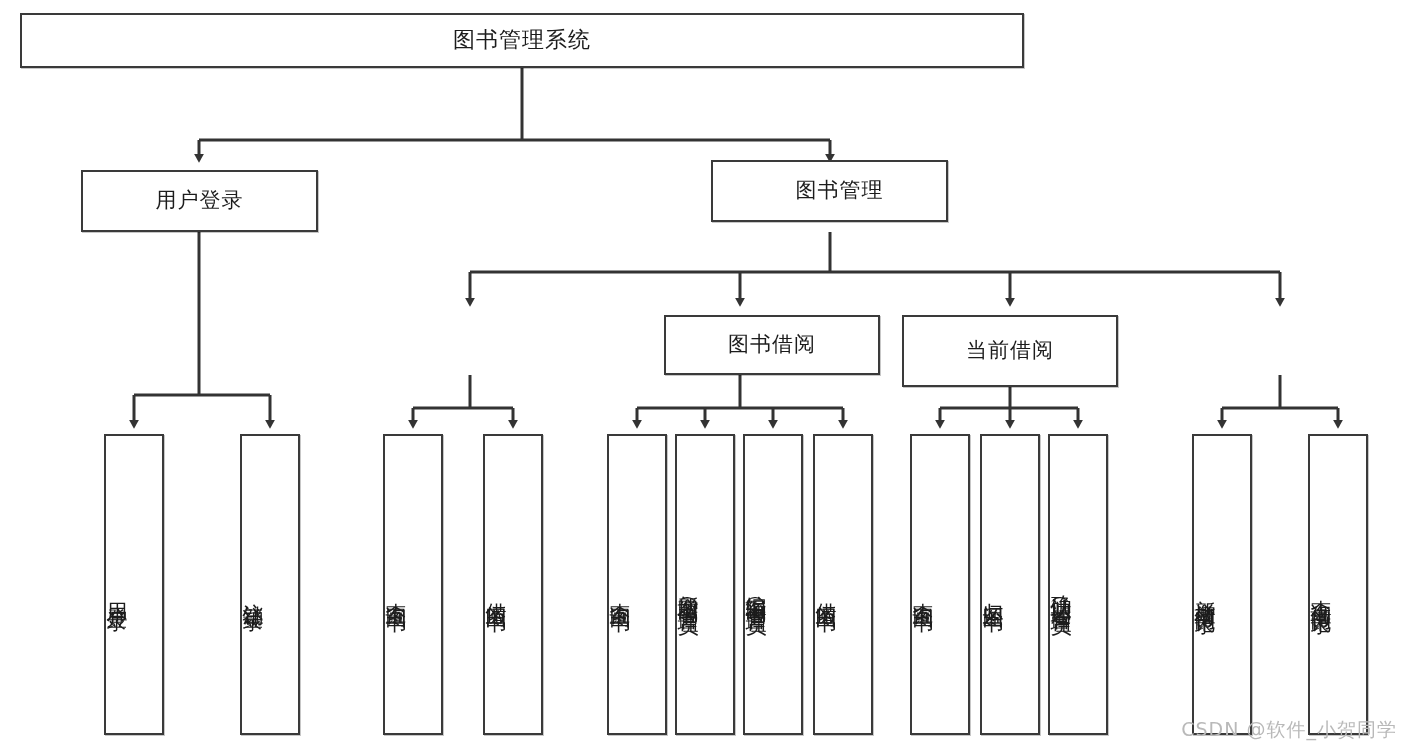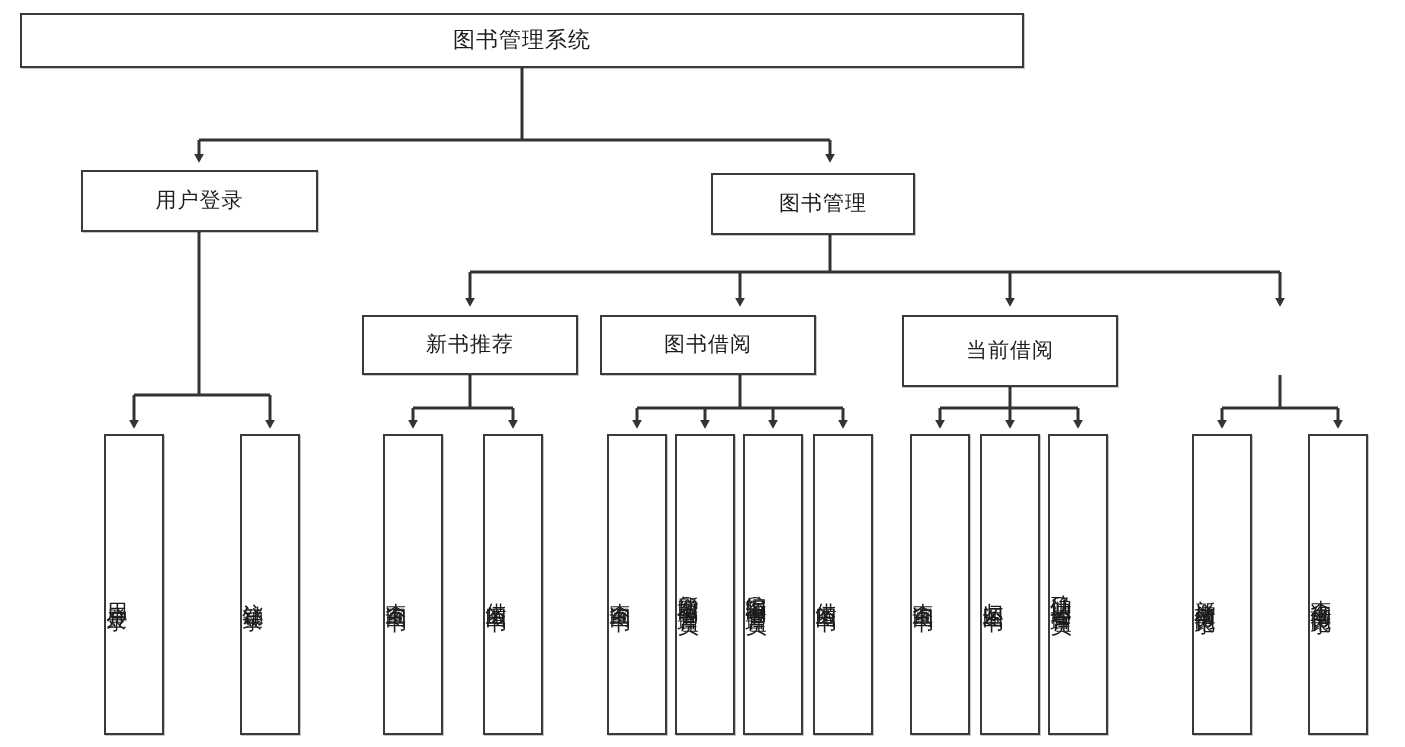--- a/index.html
+++ b/index.html
@@ -123,28 +123,25 @@
     </g>
   </svg>
 
   <div class="node root" style="left:20px; top:13px; width:1004px; height:55px;">
     <span class="node-label">图书管理系统</span>
   </div>
 
   <div class="node" style="left:81px; top:170px; width:237px; height:62px;">
     <span class="node-label">用户登录</span>
   </div>
-  <div class="node" style="left:711px; top:173px; width:204px; height:62px;padding-left:20px;">
+  <div class="node" style="left:711px; top:160px; width:237px; height:62px;padding-left:20px;">
     <span class="node-label">图书管理</span>
   </div>
 
-  <div class="node" style="left:362px; top:315px; width:216px; height:60px;">
-    <span class="node-label">新书推荐</span>
-  </div>
-  <div class="node" style="left:600px; top:315px; width:216px; height:60px;">
+  <div class="node" style="left:664px; top:315px; width:216px; height:60px;">
     <span class="node-label">图书借阅</span>
   </div>
   <div class="node" style="left:902px; top:315px; width:216px; height:72px;">
     <span class="node-label">当前借阅</span>
   </div>
 
   <div class="node vertical" style="left:104px; top:434px; width:60px; height:301px;">
     <span class="node-label">用户登录</span>
   </div>
   <div class="node vertical" style="left:240px; top:434px; width:60px; height:301px;">
@@ -181,13 +178,14 @@
     <span class="node-label">确认归还（管理员）</span>
   </div>
 
   <div class="node vertical" style="left:1192px; top:434px; width:60px; height:301px;">
     <span class="node-label">新增借阅记录</span>
   </div>
   <div class="node vertical" style="left:1308px; top:434px; width:60px; height:301px;">
     <span class="node-label">查询借阅记录</span>
   </div>
 
+  <div class="watermark">CSDN @软件_小贺同学</div>
 </div>
 
 </body></html>

